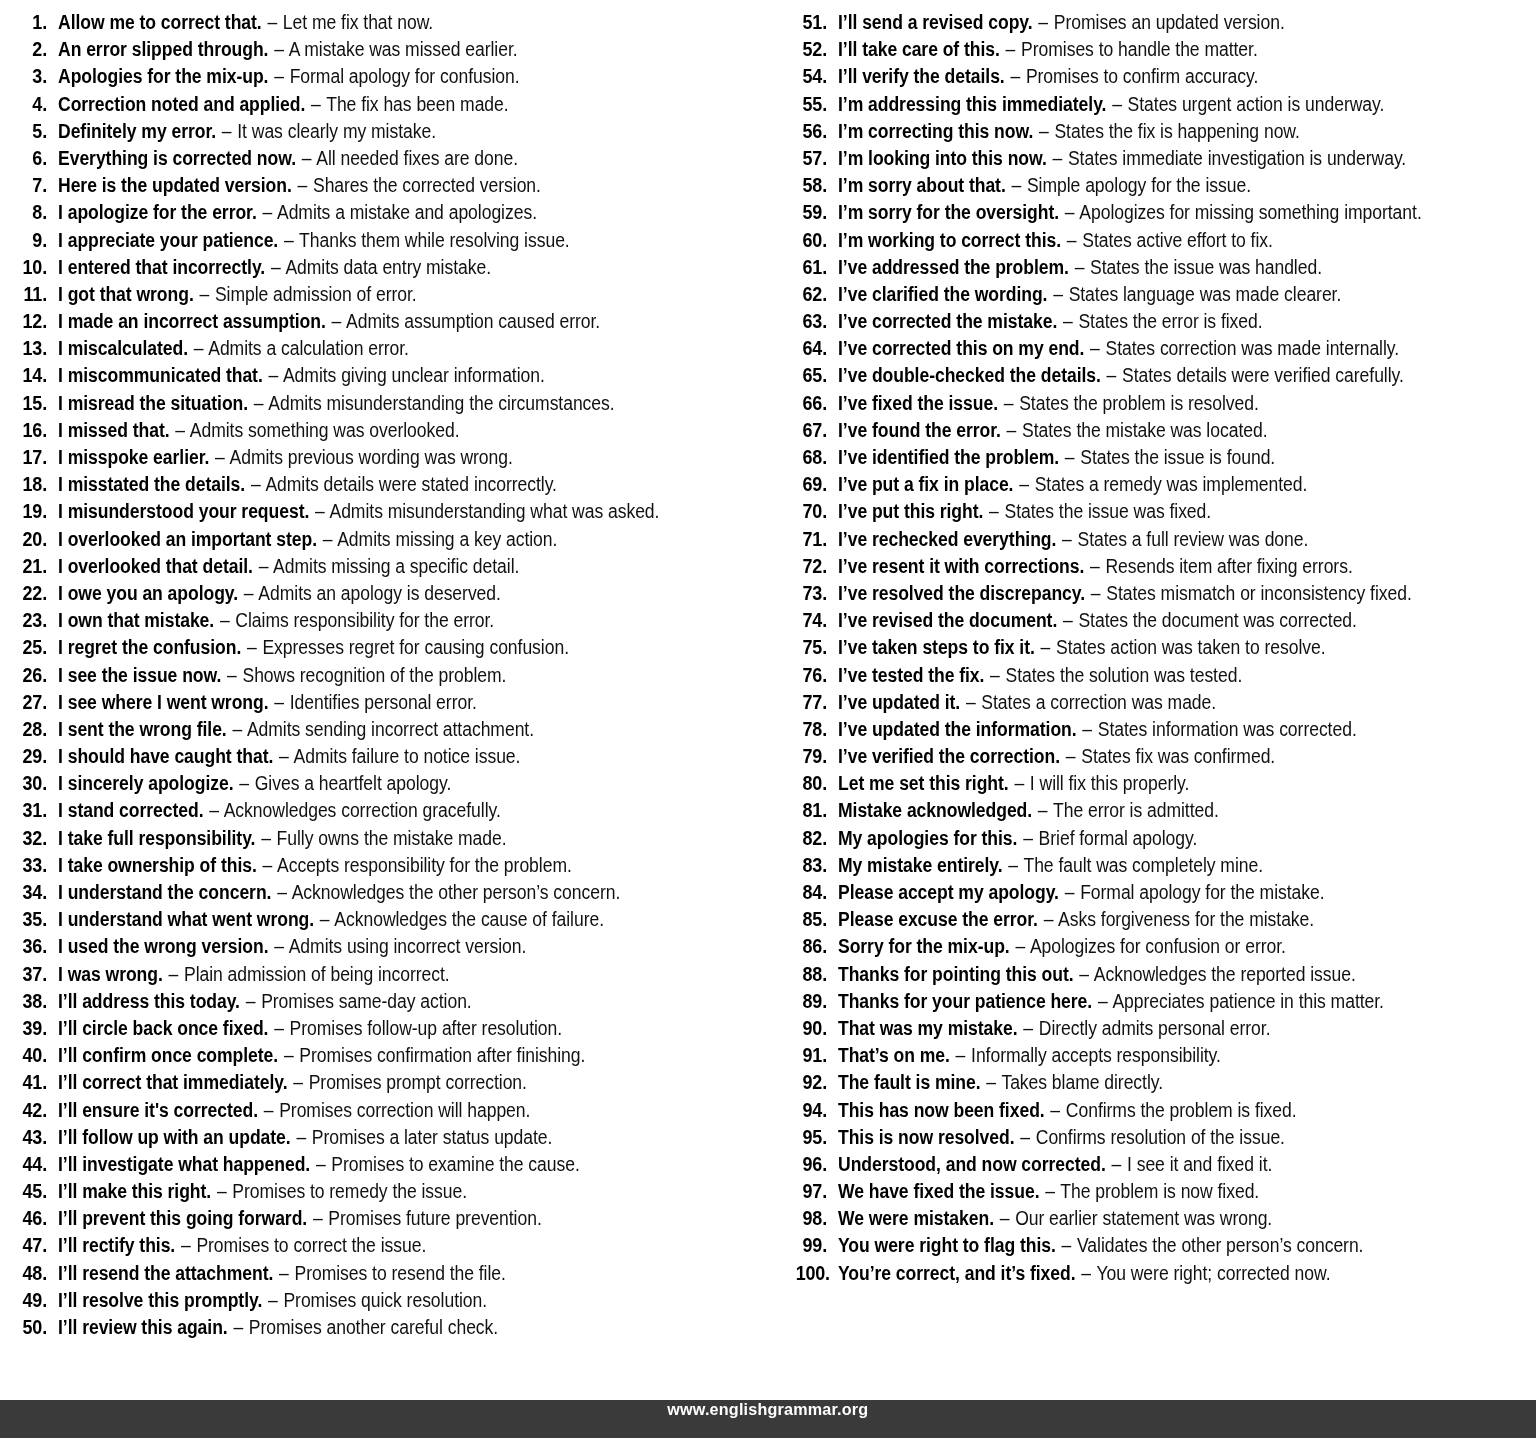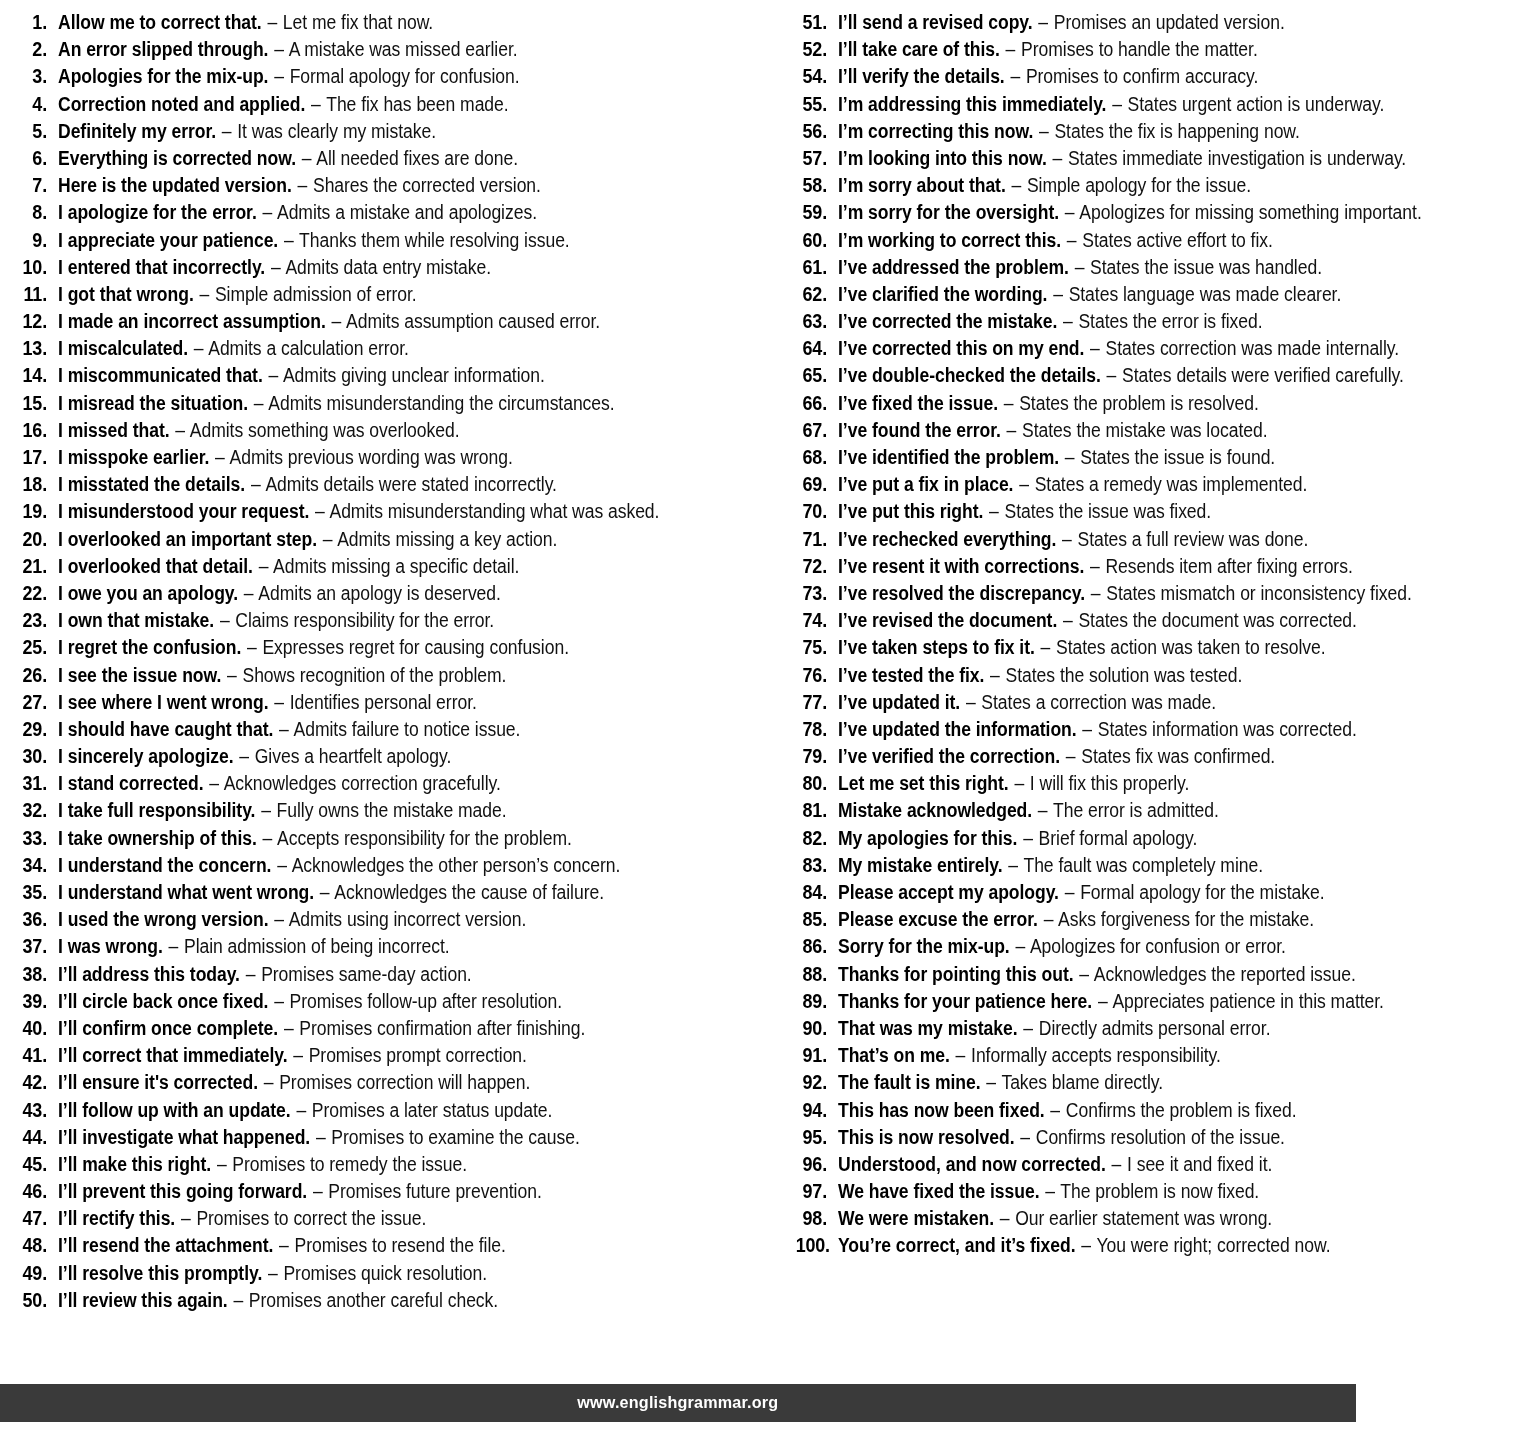--- a/index.html
+++ b/index.html
@@ -71,26 +71,25 @@
     color: #111111;
     padding: 0 1px;
   }
   .desc {
     font-weight: normal;
     color: #111111;
   }
 
   .footer {
     position: absolute;
-    left: 0; bottom: 16px;
-    width: 1356px;
+    left: 0; bottom: 0;
+    width: 1536px;
     height: 38px;
     background: #3a3a3a;
     display: flex;
-    align-items: center;
     justify-content: center;
   }
   .footer-text {
     color: #ffffff;
     font-size: 17px;
     font-weight: bold;
     letter-spacing: 0.2px;
     transform: scaleX(0.95);
   }
 </style>
@@ -201,20 +200,24 @@
           </li>
           <li class="item">
             <span class="num">26.</span>
             <span class="body"><span class="phrase">I see the issue now.</span> <span class="dash">–</span> <span class="desc">Shows recognition of the problem.</span></span>
           </li>
           <li class="item">
             <span class="num">27.</span>
             <span class="body"><span class="phrase">I see where I went wrong.</span> <span class="dash">–</span> <span class="desc">Identifies personal error.</span></span>
           </li>
           <li class="item">
+            <span class="num">28.</span>
+            <span class="body"><span class="phrase">I sent the wrong file.</span> <span class="dash">–</span> <span class="desc">Admits sending incorrect attachment.</span></span>
+          </li>
+          <li class="item">
             <span class="num">29.</span>
             <span class="body"><span class="phrase">I should have caught that.</span> <span class="dash">–</span> <span class="desc">Admits failure to notice issue.</span></span>
           </li>
           <li class="item">
             <span class="num">30.</span>
             <span class="body"><span class="phrase">I sincerely apologize.</span> <span class="dash">–</span> <span class="desc">Gives a heartfelt apology.</span></span>
           </li>
           <li class="item">
             <span class="num">31.</span>
             <span class="body"><span class="phrase">I stand corrected.</span> <span class="dash">–</span> <span class="desc">Acknowledges correction gracefully.</span></span>
@@ -472,20 +475,24 @@
             <span class="num">96.</span>
             <span class="body"><span class="phrase">Understood, and now corrected.</span> <span class="dash">–</span> <span class="desc">I see it and fixed it.</span></span>
           </li>
           <li class="item">
             <span class="num">97.</span>
             <span class="body"><span class="phrase">We have fixed the issue.</span> <span class="dash">–</span> <span class="desc">The problem is now fixed.</span></span>
           </li>
           <li class="item">
             <span class="num">98.</span>
             <span class="body"><span class="phrase">We were mistaken.</span> <span class="dash">–</span> <span class="desc">Our earlier statement was wrong.</span></span>
+          </li>
+          <li class="item">
+            <span class="num">99.</span>
+            <span class="body"><span class="phrase">You were right to flag this.</span> <span class="dash">–</span> <span class="desc">Validates the other person’s concern.</span></span>
           </li>
           <li class="item">
             <span class="num">100.</span>
             <span class="body"><span class="phrase">You’re correct, and it’s fixed.</span> <span class="dash">–</span> <span class="desc">You were right; corrected now.</span></span>
           </li>
         </ol>
     </div>
 
   </div>
 

